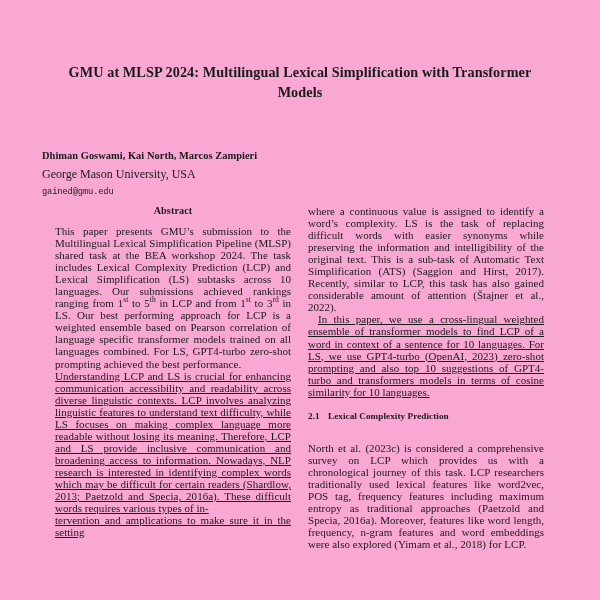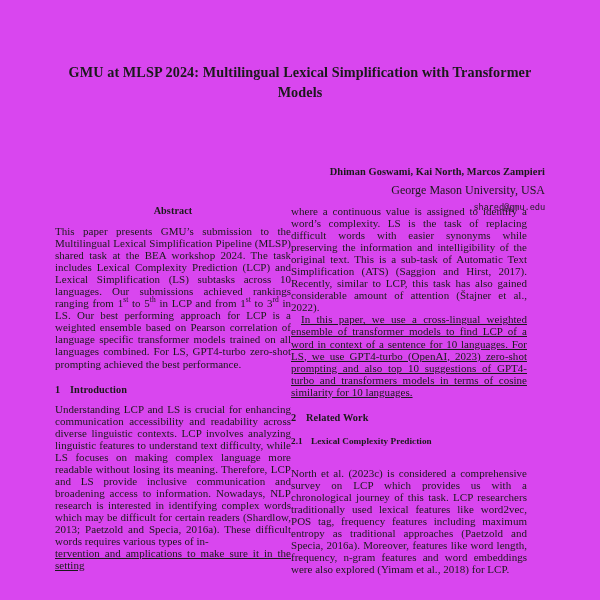--- a/index.html
+++ b/index.html
@@ -11,40 +11,40 @@
     width: 600px;
     height: 600px;
     overflow: hidden;
     font-family: "Liberation Serif", "DejaVu Serif", serif;
     color: #1a1a1a;
   }
   .page {
     position: relative;
     width: 600px;
     height: 600px;
-    background: #d946ef;
+    background: #f9a8d4;
     box-sizing: border-box;
-    padding: 0 55px;
+    padding: 0 42px;
   }
 
   
   .title-block {
     padding-top: 62px;
     text-align: center;
   }
   .paper-title {
     font-size: 14.2px;
     font-weight: bold;
     line-height: 1.42;
     letter-spacing: 0.1px;
     margin: 0 12px;
   }
   .author-block {
-    text-align: right;
-    margin-top: 62px;
+    text-align: left;
+    margin-top: 46px;
   }
   .authors {
     font-size: 10.4px;
     font-weight: bold;
     line-height: 1.5;
     letter-spacing: 0.05px;
   }
   .affiliation {
     font-size: 12px;
     line-height: 1.55;
@@ -59,20 +59,21 @@
   }
 
   
   .columns {
     position: absolute;
     top: 205px;
     left: 55px;
     right: 55px;
     bottom: 0;
     display: flex;
+    gap: 17px;
     overflow: hidden;
   }
   .col {
     width: 236px;
     overflow: hidden;
   }
 
   .abstract-heading {
     text-align: center;
     font-size: 10.2px;
@@ -128,41 +129,39 @@
 </head>
 <body>
 
 <div class="page">
 
   <div class="title-block">
     <h1 class="paper-title">GMU at MLSP 2024: Multilingual Lexical Simplification with Transformer Models</h1>
     <div class="author-block">
       <div class="authors">Dhiman Goswami, Kai North, Marcos Zampieri</div>
       <div class="affiliation">George Mason University, USA</div>
-      <div class="email">shared@gmu.edu</div>
+      <div class="email">gained@gmu.edu</div>
     </div>
   </div>
 
   <div class="columns">
 
     <div class="col">
       <div class="abstract-heading">Abstract</div>
       <p class="body-text"><span>This paper presents GMU’s submission to the Multilingual Lexical Simplification Pipeline (MLSP) shared task at the BEA workshop 2024. The task includes Lexical Complexity Prediction (LCP) and Lexical Simplification (LS) subtasks across 10 languages. Our submissions achieved rankings ranging from 1</span><sup>st</sup><span> to 5</span><sup>th</sup><span> in LCP and from 1</span><sup>st</sup><span> to 3</span><sup>rd</sup><span> in LS. Our best performing approach for LCP is a weighted ensemble based on Pearson correlation of language specific transformer models trained on all languages combined. For LS, GPT4-turbo zero-shot prompting achieved the best performance.</span></p>
 
-      <div class="section-heading"><span class="num">1</span><span>Introduction</span></div>
 
       <p class="body-text">Understanding LCP and LS is crucial for enhancing communication accessibility and readability across diverse linguistic contexts. LCP involves analyzing linguistic features to understand text difficulty, while LS focuses on making complex language more readable without losing its meaning. Therefore, LCP and LS provide inclusive communication and broadening access to information. Nowadays, NLP research is interested in identifying complex words which may be difficult for certain readers (Shardlow, 2013; Paetzold and Specia, 2016a). These difficult words requires various types of in-</p>
       <p class="body-text">tervention and amplications to make sure it in the setting</p>
     </div>
 
     <div class="col">
       <p class="body-text">where a continuous value is assigned to identify a word’s complexity. LS is the task of replacing difficult words with easier synonyms while preserving the information and intelligibility of the original text. This is a sub-task of Automatic Text Simplification (ATS) (Saggion and Hirst, 2017). Recently, similar to LCP, this task has also gained considerable amount of attention (Štajner et al., 2022).</p>
       <p class="body-text indent gap-before">In this paper, we use a cross-lingual weighted ensemble of transformer models to find LCP of a word in context of a sentence for 10 languages. For LS, we use GPT4-turbo (OpenAI, 2023) zero-shot prompting and also top 10 suggestions of GPT4-turbo and transformers models in terms of cosine similarity for 10 languages.</p>
 
-      <div class="section-heading"><span class="num">2</span><span>Related Work</span></div>
 
       <div class="subsection-heading"><span class="num">2.1</span><span>Lexical Complexity Prediction</span></div>
 
       <p class="body-text">North et al. (2023c) is considered a comprehensive survey on LCP which provides us with a chronological journey of this task. LCP researchers traditionally used lexical features like word2vec, POS tag, frequency features including maximum entropy as traditional approaches (Paetzold and Specia, 2016a). Moreover, features like word length, frequency, n-gram features and word embeddings were also explored (Yimam et al., 2018) for LCP.</p>
     </div>
 
   </div>
 </div>
 
 </body></html>

